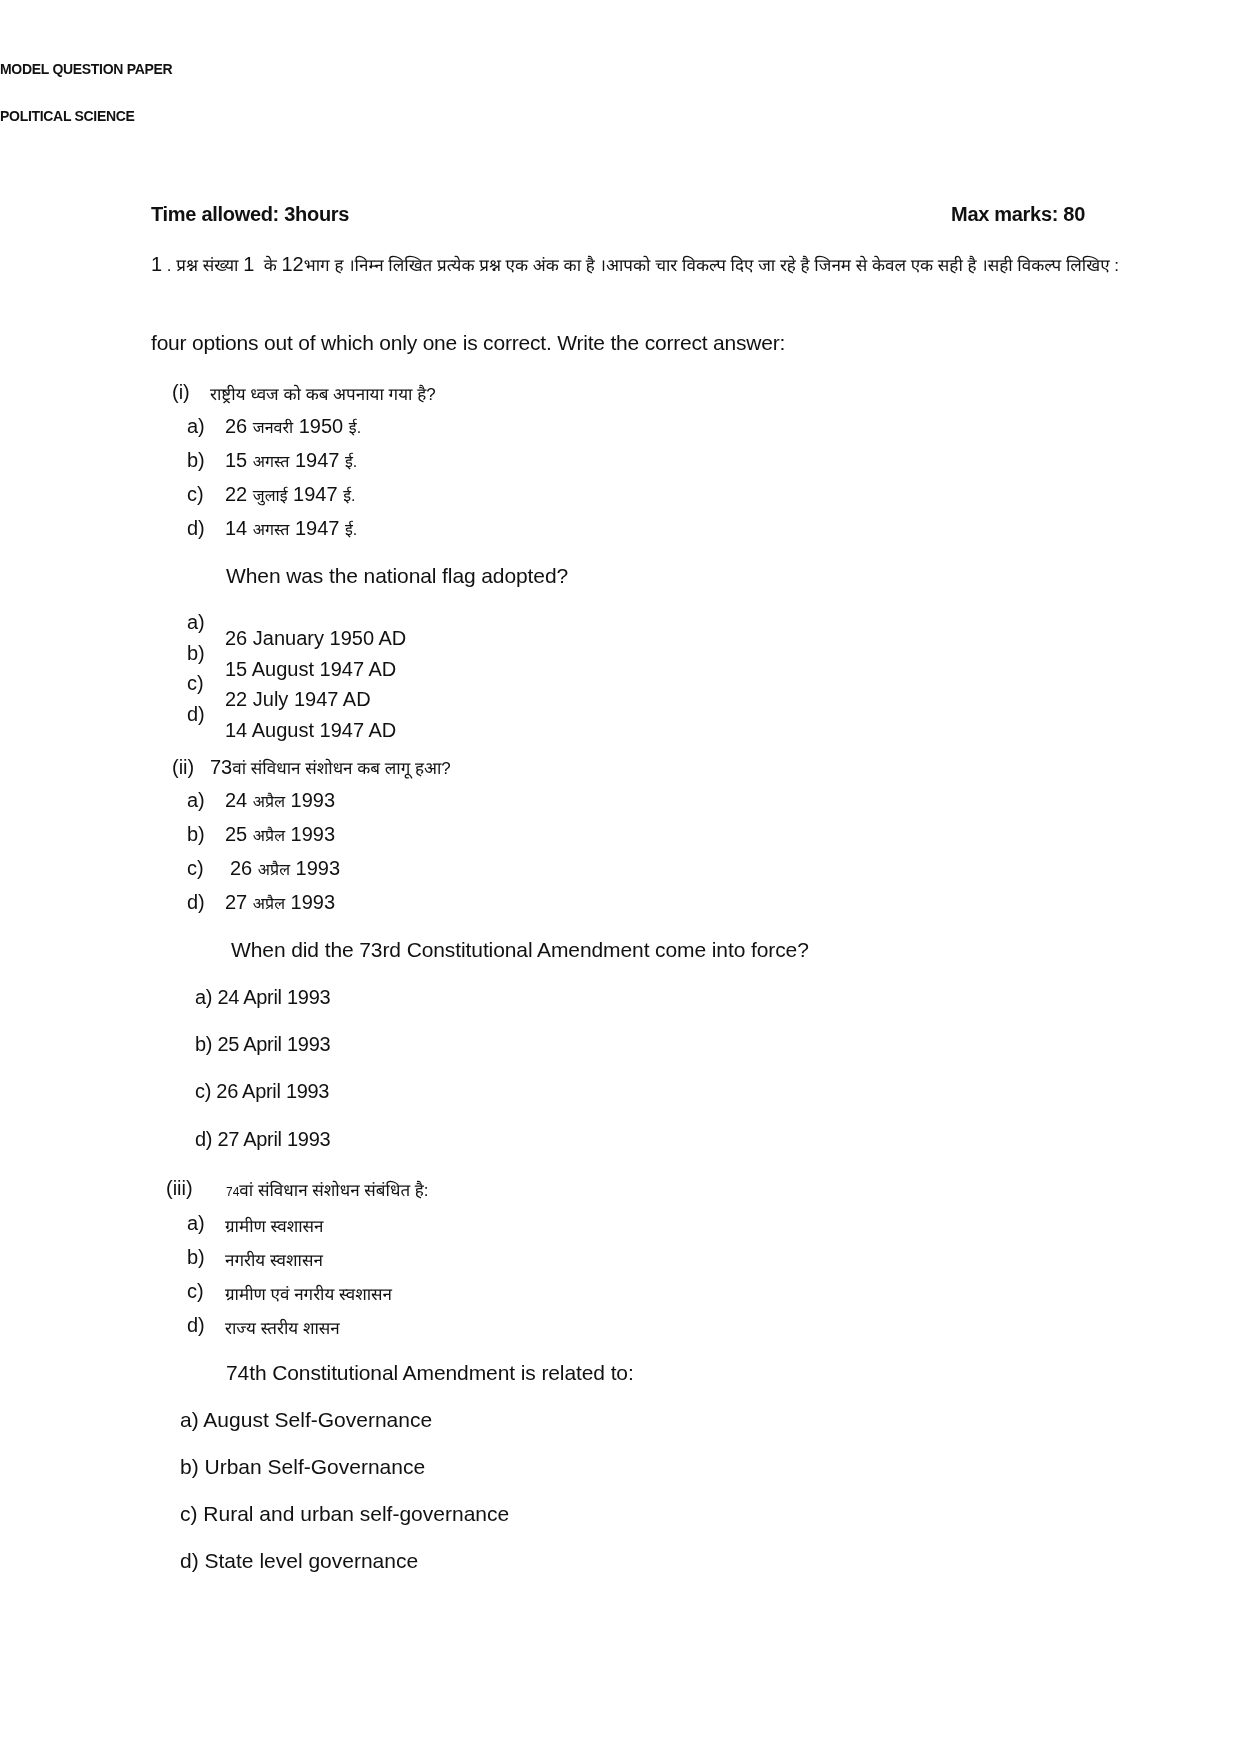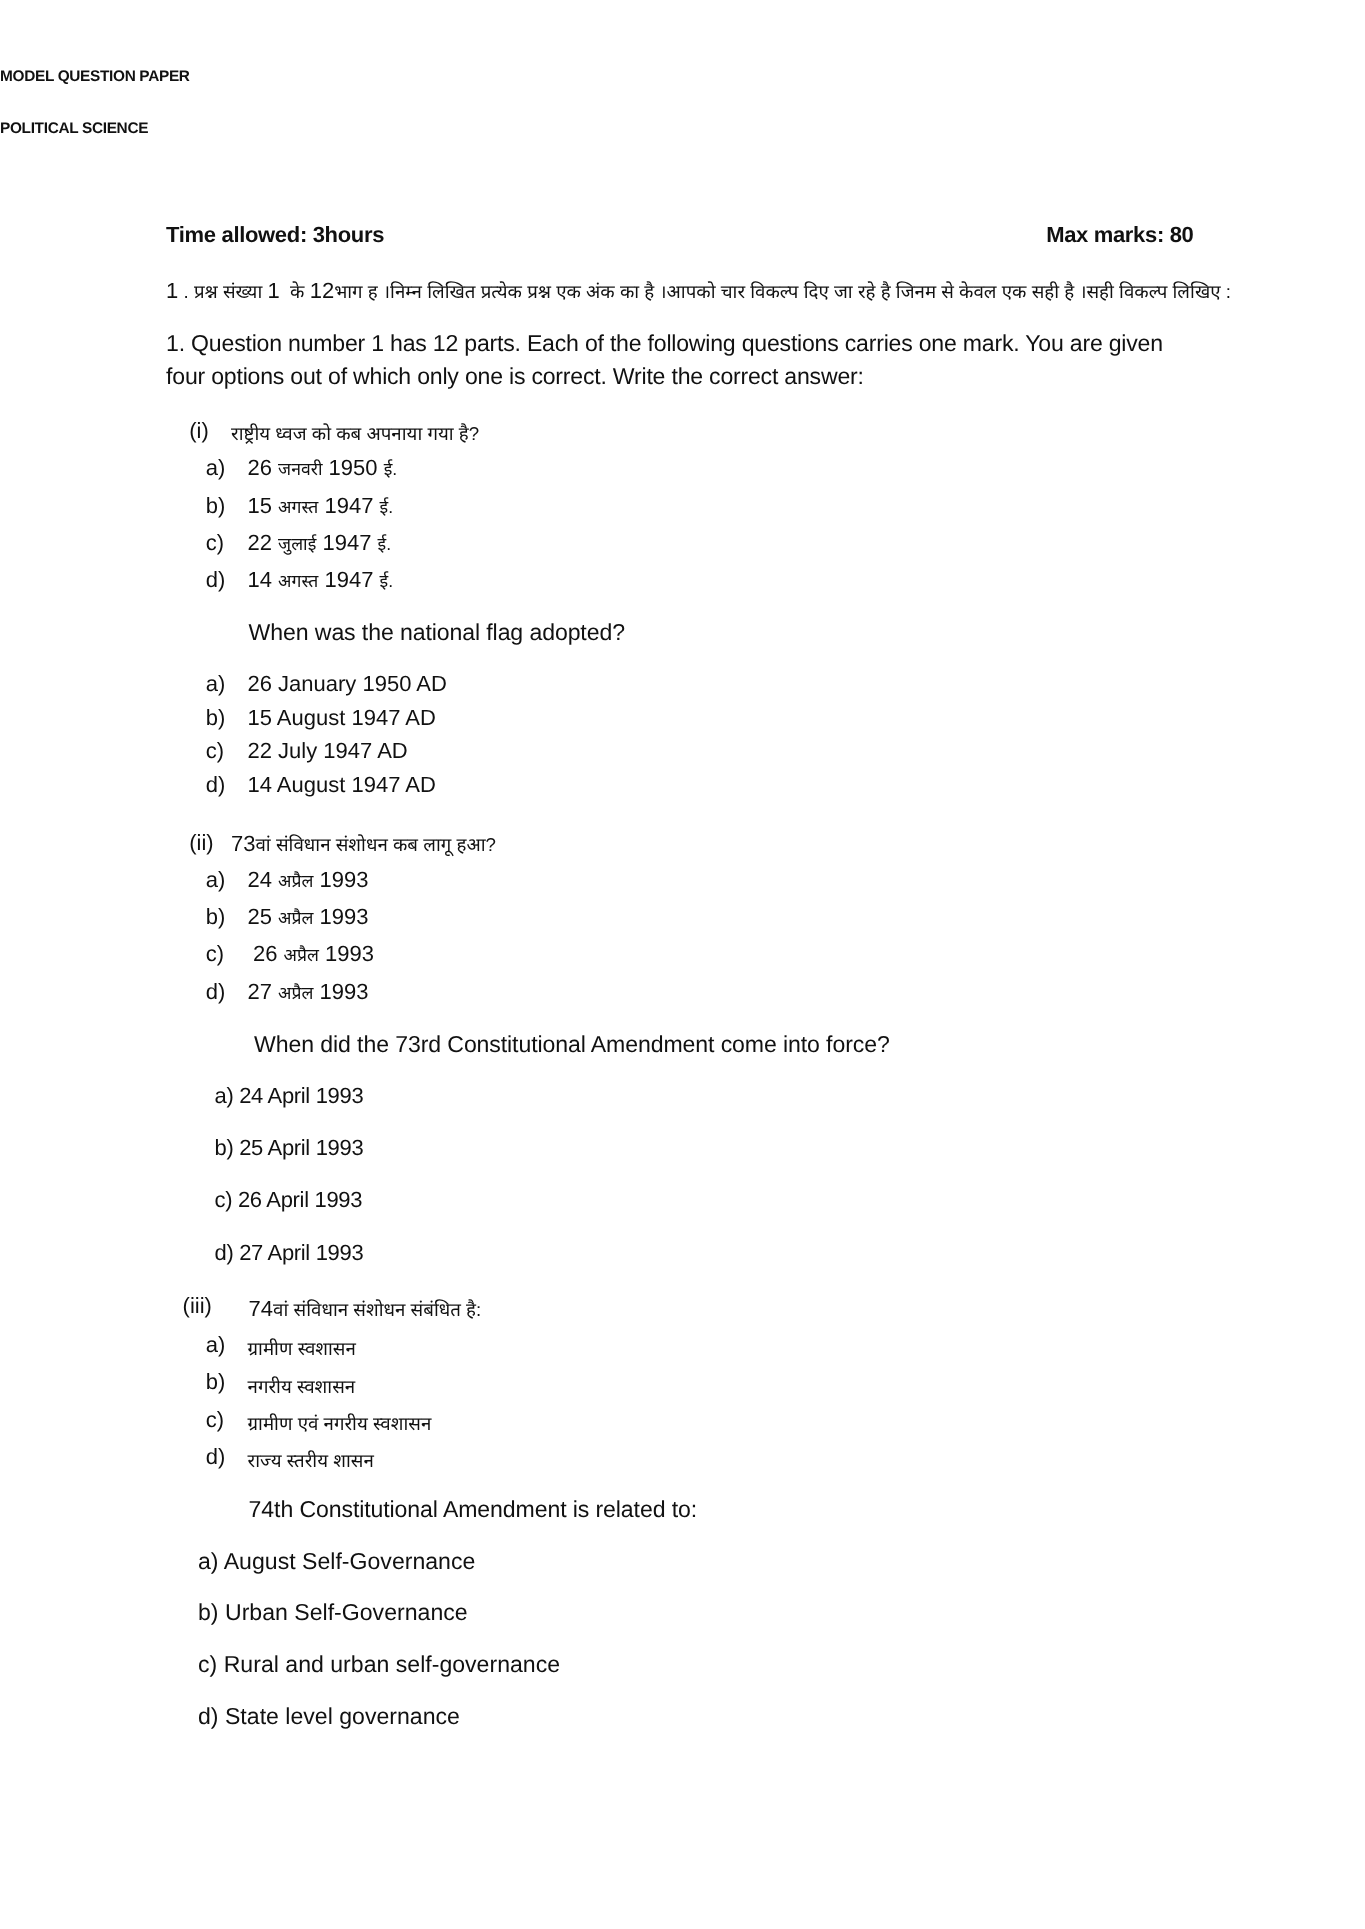--- a/index.html
+++ b/index.html
@@ -33,40 +33,39 @@
     .hindi-instr { font-size: 17px; }
     .hindi-instr .num { font-size: 20px; }
     .en-instr { font-size: 21px; line-height: 30px; letter-spacing: -0.2px; }
     .qnum { font-size: 20px; }
     .qtext-hi { font-size: 17px; }
     .qtext-hi .num { font-size: 20px; }
     .opt-letter { font-size: 20px; }
     .opt-hi { font-size: 20px; }
     .opt-hi .hi { font-size: 16px; }
     .qtext-en { font-size: 21px; letter-spacing: -0.1px; }
-    .opt-en { font-size: 20px; }
+    .opt-en { font-size: 20px; margin-top: 16px; }
     .opt-en-inline { font-size: 20px; letter-spacing: -0.3px; }
     .opt-en-inline2 { font-size: 21px; }
   </style>
 </head>
 <body>
 
 <div class="page">
 
   <div class="abs title" style="top:61px;">MODEL QUESTION PAPER</div>
   <div class="abs title" style="top:108px;">POLITICAL SCIENCE</div>
 
   <div class="abs meta" style="left:151px; top:203px;">Time allowed: 3hours</div>
   <div class="abs meta" style="right:156px; top:203px;margin-left:29px;">Max marks: 80</div>
 
   <div class="abs hindi-instr" style="left:151px; top:253px;">
     <span class="num">1</span><span> . </span><span>प्रश्न संख्या </span><span class="num">1</span><span style="white-space:pre">  के </span><span class="num">12</span><span>भाग ह ।निम्न लिखित प्रत्येक प्रश्न एक अंक का है ।आपको चार विकल्प दिए जा रहे है जिनम से केवल एक सही है ।सही विकल्प लिखिए :</span>
   </div>
 
-  <div class="abs en-instr" style="left:151px; top:298px;">1. Question number 1 has 12 parts. Each of the following questions carries one mark. You are given</div>
   <div class="abs en-instr" style="left:151px; top:328px;">four options out of which only one is correct. Write the correct answer:</div>
 
   <div class="abs qnum" style="left:172px; top:381px;">(i)</div>
   <div class="abs qtext-hi" style="left:210px; top:382px;">राष्ट्रीय ध्वज को कब अपनाया गया है?</div>
 
   <div class="abs opt-letter" style="left:187px; top:415px;">a)</div>
   <div class="abs opt-hi" style="left:225px; top:415px;"><span>26</span> <span class="hi">जनवरी</span> <span>1950</span> <span class="hi">ई.</span></div>
 
   <div class="abs opt-letter" style="left:187px; top:449px;">b)</div>
   <div class="abs opt-hi" style="left:225px; top:449px;"><span>15</span> <span class="hi">अगस्त</span> <span>1947</span> <span class="hi">ई.</span></div>
@@ -104,21 +103,21 @@
   <div class="abs opt-hi" style="left:225px; top:891px;"><span>27</span> <span class="hi">अप्रैल</span> <span>1993</span></div>
 
   <div class="abs qtext-en" style="left:231px; top:938px;">When did the 73rd Constitutional Amendment come into force?</div>
 
   <div class="abs opt-en-inline" style="left:195px; top:986px;">a) 24 April 1993</div>
   <div class="abs opt-en-inline" style="left:195px; top:1033px;">b) 25 April 1993</div>
   <div class="abs opt-en-inline" style="left:195px; top:1080px;">c) 26 April 1993</div>
   <div class="abs opt-en-inline" style="left:195px; top:1128px;">d) 27 April 1993</div>
 
   <div class="abs qnum" style="left:166px; top:1177px;">(iii)</div>
-  <div class="abs qtext-hi" style="left:226px; top:1178px;"><span class="num" style="font-size:20px">74</span><span>वां संविधान संशोधन संबंधित है:</span></div>
+  <div class="abs qtext-hi" style="left:226px; top:1178px;"><span class="num" style="font-size:12px">74</span><span>वां संविधान संशोधन संबंधित है:</span></div>
 
   <div class="abs opt-letter" style="left:187px; top:1212px;">a)</div>
   <div class="abs qtext-hi" style="left:225px; top:1214px;">ग्रामीण स्वशासन</div>
   <div class="abs opt-letter" style="left:187px; top:1246px;">b)</div>
   <div class="abs qtext-hi" style="left:225px; top:1248px;">नगरीय स्वशासन</div>
   <div class="abs opt-letter" style="left:187px; top:1280px;">c)</div>
   <div class="abs qtext-hi" style="left:225px; top:1282px;">ग्रामीण एवं नगरीय स्वशासन</div>
   <div class="abs opt-letter" style="left:187px; top:1314px;">d)</div>
   <div class="abs qtext-hi" style="left:225px; top:1316px;">राज्य स्तरीय शासन</div>
 

